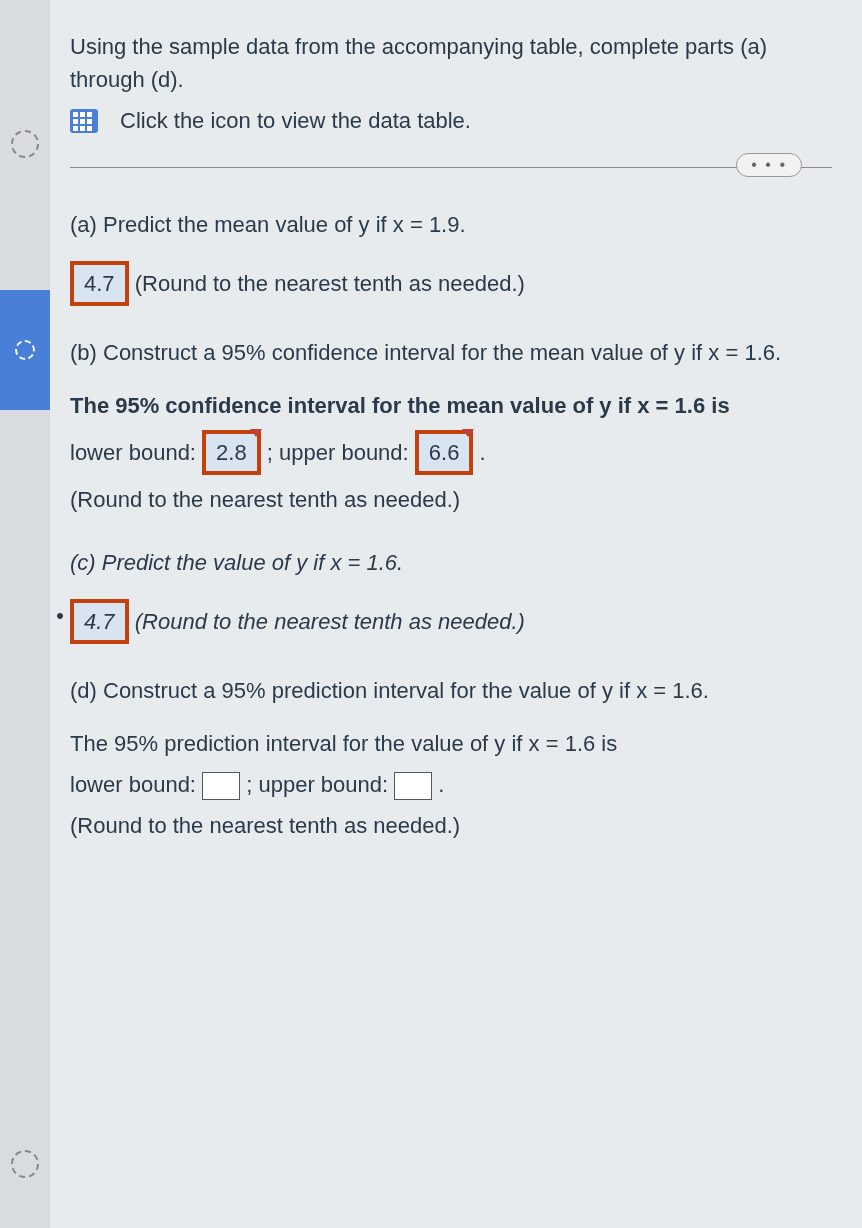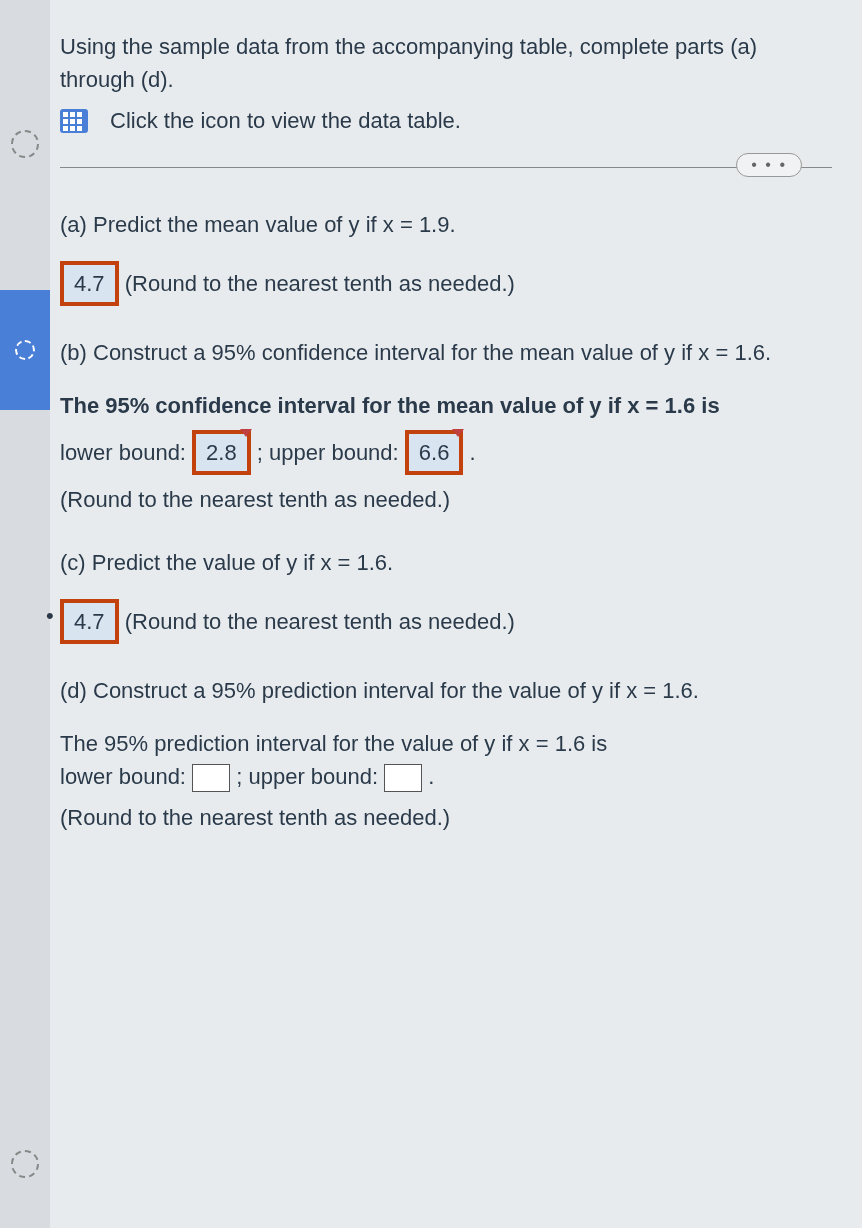--- a/index.html
+++ b/index.html
@@ -45,21 +45,21 @@
     .sidebar-circle {
       position: absolute;
       width: 28px;
       height: 28px;
       border: 2px dashed #888;
       border-radius: 50%;
       left: 11px;
     }
     .content {
       position: absolute;
-      left: 60px;
+      left: 70px;
       top: 30px;
       right: 30px;
     }
     .intro-text {
       margin-bottom: 8px;
     }
     .link-row {
       display: flex;
       align-items: center;
       gap: 22px;
@@ -134,20 +134,21 @@
       border-left: 6px solid transparent;
       border-right: 6px solid transparent;
       border-top: 8px solid #c04040;
     }
     .bullet {
       position: absolute;
       left: -14px;
     }
     .part-c {
       position: relative;
+      font-style: italic;
     }
   </style>
 </head>
 <body>
 
 <div class="sidebar">
   <div class="sidebar-circle" style="top: 130px;"></div>
   <div class="sidebar-tab">
     <div class="sidebar-tab-circle"></div>
   </div>
@@ -202,21 +203,21 @@
     <div style="margin-top: 20px; position: relative;">
       <span class="bullet">•</span>
       <span class="input-box">4.7</span>
       <span>  (Round to the nearest tenth as needed.)</span>
     </div>
   </div>
 
   <div class="question-part">
     <div>(d) Construct a 95% prediction interval for the value of y if x = 1.6.</div>
     <div style="margin-top: 20px;">The 95% prediction interval for the value of y if x = 1.6 is</div>
-    <div style="">
+    <div style="margin-top: 8px;">
       <span>lower bound: </span>
       <span class="input-box-empty"></span>
       <span> ; upper bound: </span>
       <span class="input-box-empty"></span>
       <span> .</span>
     </div>
     <div style="margin-top: 8px;">(Round to the nearest tenth as needed.)</div>
   </div>
 </div>
 

